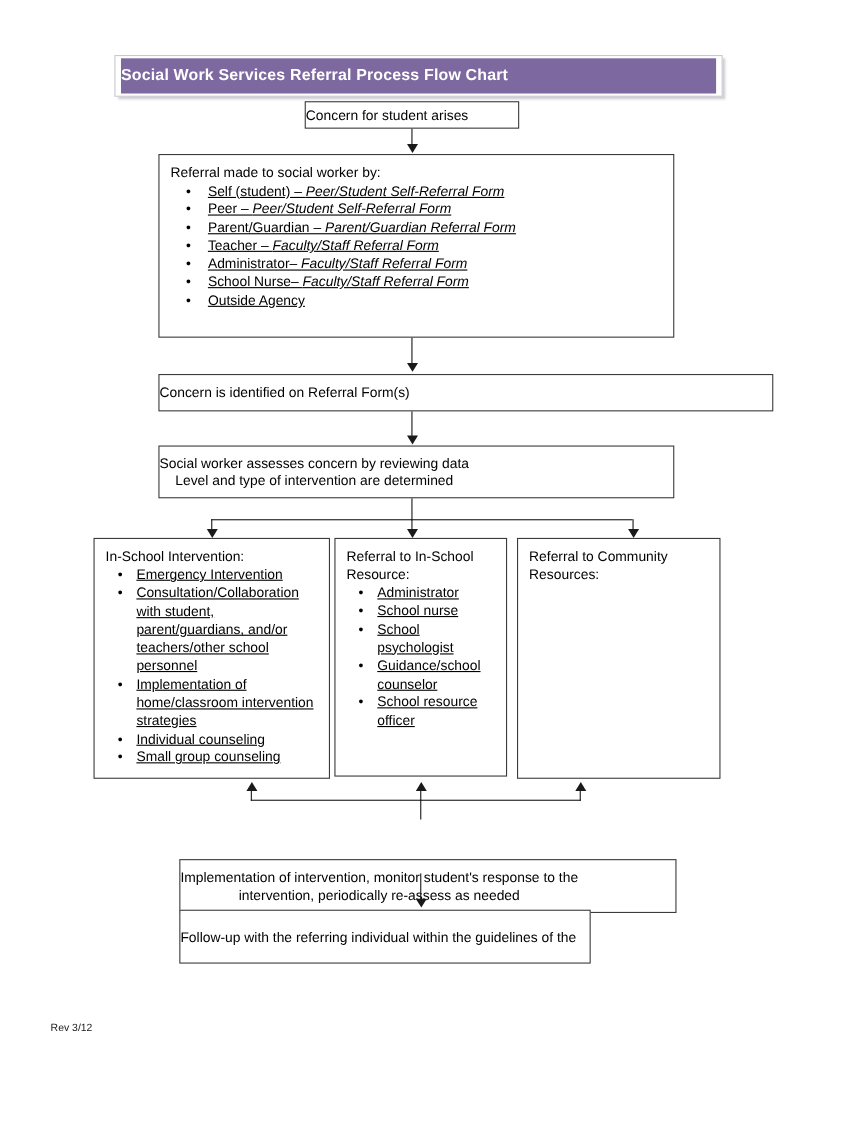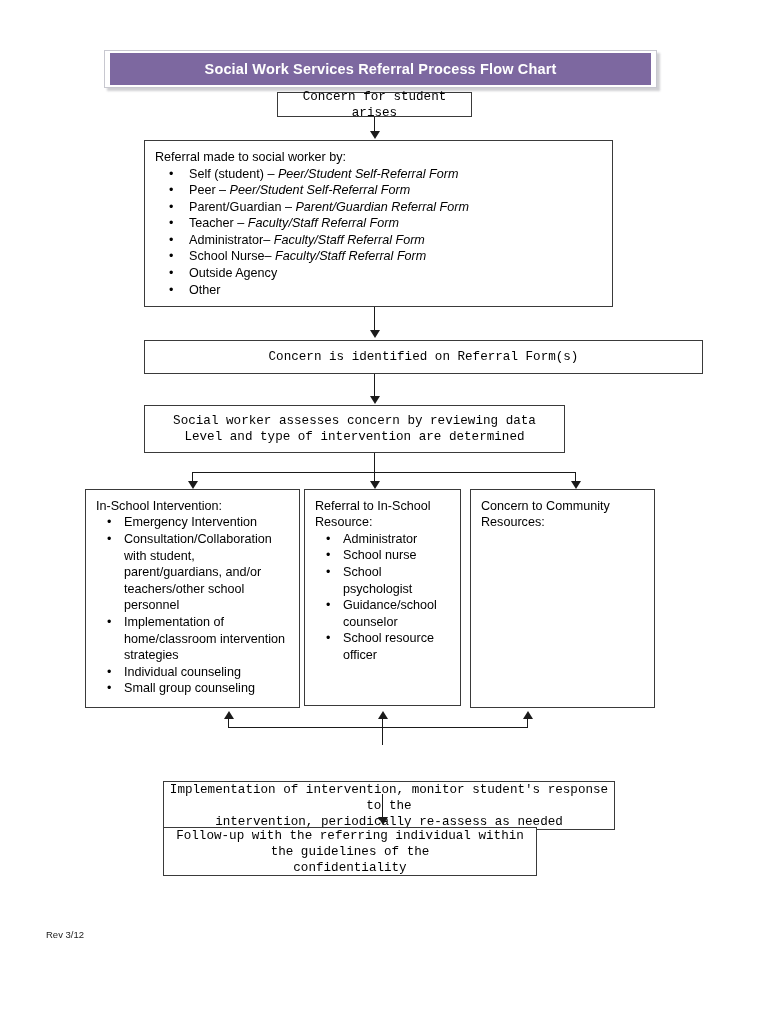--- a/index.html
+++ b/index.html
@@ -24,62 +24,62 @@
     width: 553px; height: 38px;
     background: #ffffff;
     border: 1px solid #c8c8d0;
     box-shadow: 3px 3px 2px rgba(120,120,130,0.35);
   }
   .title-bar {
     position: absolute;
     left: 110px; top: 53px;
     width: 541px; height: 32px;
     background: #7d68a0;
-    display: flex; align-items: center; justify-content: center;
+    display: flex; align-items: center; justify-content: flex-start;
   }
   .title-bar .title-text {
     color: #ffffff;
     font-size: 14.5px;
     font-weight: bold;
     letter-spacing: .15px;
     white-space: nowrap;
   }
 
   
   .box {
     position: absolute;
     background: #ffffff;
     border: 1.4px solid #3a3a3a;
   }
   .box.centered {
-    display: flex; align-items: center; justify-content: center;
+    display: flex; align-items: center; 
     text-align: center;
-    font-family: Liberation Mono, monospace;
   }
   .box .line { display: block; }
 
   .bx-text { font-size: 12.6px; line-height: 16px; }
 
   
   #box-concern      { left: 277px; top: 92px;  width: 195px; height: 25px; }
   #box-referral     { left: 144px; top: 140px; width: 469px; height: 167px; }
   #box-identified   { left: 144px; top: 340px; width: 559px; height: 34px; }
-  #box-assess       { left: 144px; top: 405px; width: 421px; height: 48px; }
+  #box-assess       { left: 144px; top: 405px; width: 469px; height: 48px; }
   #box-col1         { left: 85px;  top: 489px; width: 215px; height: 219px; }
   #box-col2         { left: 304px; top: 489px; width: 157px; height: 217px; }
   #box-col3         { left: 470px; top: 489px; width: 185px; height: 219px; }
   #box-implement    { left: 163px; top: 745px; width: 452px; height: 49px; margin-top: 36px; }
   #box-followup     { left: 163px; top: 827px; width: 374px; height: 49px; }
 
   
   .list-box { padding: 8px 10px 24px 10px; }
   .list-head { font-size: 12.6px; line-height: 16.5px; }
   ul.bullets {
     margin: 0; padding: 0 0 0 34px;
     list-style: none;
+    text-decoration: underline;
   }
   ul.bullets li {
     font-size: 12.6px;
     line-height: 16.6px;
     position: relative;
     margin: 0;
   }
   ul.bullets li:before {
     content: "\2022";
     position: absolute;
@@ -139,21 +139,20 @@
   <div class="box list-box" id="box-referral">
     <div class="list-head">Referral made to social worker by:</div>
     <ul class="bullets">
       <li><span>Self (student) – </span><i>Peer/Student Self-Referral Form</i></li>
       <li><span>Peer – </span><i>Peer/Student Self-Referral Form</i></li>
       <li><span>Parent/Guardian – </span><i>Parent/Guardian Referral Form</i></li>
       <li><span>Teacher – </span><i>Faculty/Staff Referral Form</i></li>
       <li><span>Administrator– </span><i>Faculty/Staff Referral Form</i></li>
       <li><span>School Nurse– </span><i>Faculty/Staff Referral Form</i></li>
       <li><span>Outside Agency</span></li>
-      <li><span>Other</span></li>
     </ul>
   </div>
 
   <div class="vline" style="left:374px; top:307px; height:25px;"></div>
   <div class="arrow-down" style="left:369.5px; top:330px;"></div>
 
   <div class="box centered" id="box-identified">
     <span class="bx-text">Concern is identified on Referral Form(s)</span>
   </div>
 
@@ -192,21 +191,21 @@
     <ul class="bullets">
       <li>Administrator</li>
       <li>School nurse</li>
       <li>School psychologist</li>
       <li>Guidance/school counselor</li>
       <li>School resource officer</li>
     </ul>
   </div>
 
   <div class="box list-box col-box" id="box-col3">
-    <div class="list-head">Concern to Community Resources:</div>
+    <div class="list-head">Referral to Community Resources:</div>
   </div>
 
   <div class="vline" style="left:382px; top:727px; height:18px;"></div>
   <div class="hline" style="left:228px; top:727px; width:300px;"></div>
   <div class="vline" style="left:228px; top:719px; height:9px;"></div>
   <div class="vline" style="left:382px; top:719px; height:9px;"></div>
   <div class="vline" style="left:527px; top:719px; height:9px;"></div>
   <div class="arrow-up" style="left:223.5px; top:711px;"></div>
   <div class="arrow-up" style="left:377.5px; top:711px;"></div>
   <div class="arrow-up" style="left:522.5px; top:711px;"></div>
@@ -217,19 +216,18 @@
       <span class="line">intervention, periodically re-assess as needed</span>
     </div>
   </div>
 
   <div class="vline" style="left:382px; top:794px; height:25px;"></div>
   <div class="arrow-down" style="left:377.5px; top:817px;"></div>
 
   <div class="box centered" id="box-followup">
     <div class="bx-text">
       <span class="line">Follow-up with the referring individual within the guidelines of the</span>
-      <span class="line">confidentiality</span>
     </div>
   </div>
 
   <div class="footer-rev">Rev 3/12</div>
 
 </div>
 
 </body></html>

